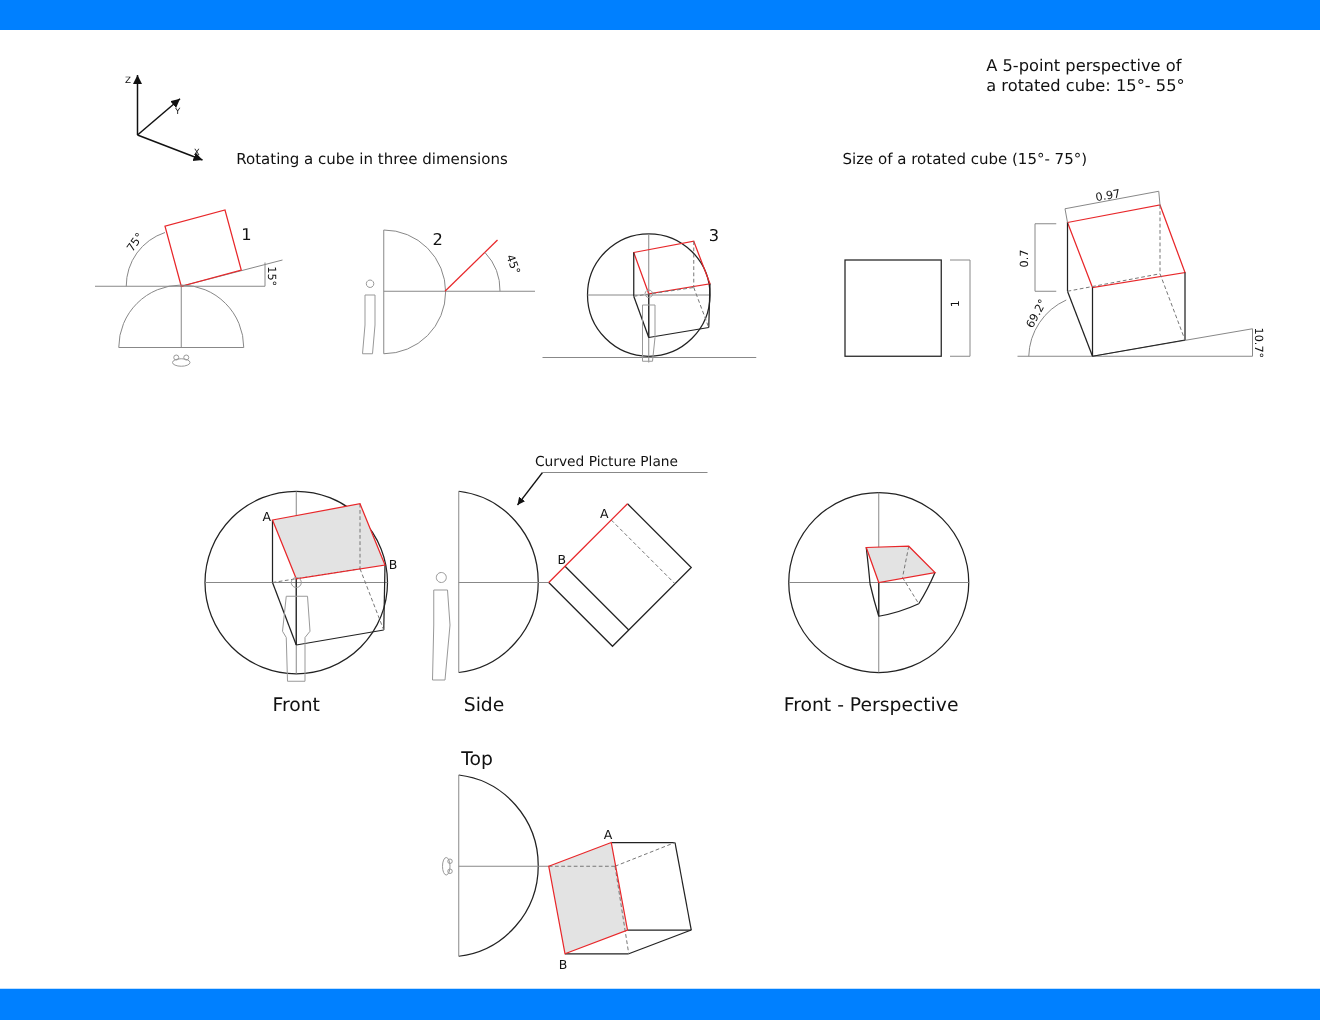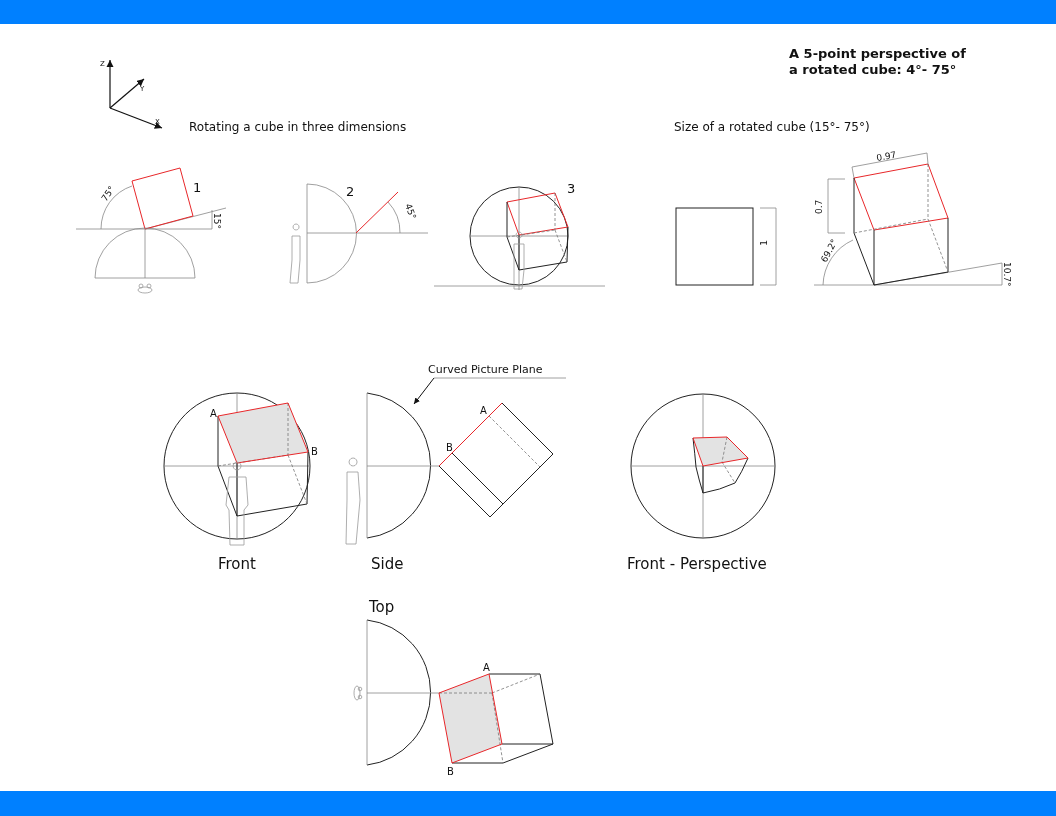--- a/index.html
+++ b/index.html
@@ -10,31 +10,31 @@
   .bar.bottom { top: 791px; height: 25px; }
   svg { position: absolute; left: 0; top: 0; }
   .t { font-family: "DejaVu Sans", sans-serif; fill: #111; }
   .thin { stroke: #888; stroke-width: 0.8; fill: none; }
   .blk { stroke: #222; stroke-width: 1; fill: none; }
   .red { stroke: #e8272a; stroke-width: 1; fill: none; }
   .dash { stroke: #777; stroke-width: 0.8; fill: none; stroke-dasharray: 3 2; }
   .shade { fill: #e3e3e3; stroke: none; }
   .fig { stroke: #999; stroke-width: 0.8; fill: none; }
   .title { position: absolute; left: 789px; top: 46px; font-family: "DejaVu Sans", sans-serif;
-           font-weight: bold; font-size: 13px; line-height: 16px; color: #111; }
+           font-weight: normal; font-size: 13px; line-height: 16px; color: #111; }
 </style>
 </head>
 <body>
 
 <div class="bar top"></div>
 <div class="bar bottom"></div>
 
 <div class="title">
   <div>A 5-point perspective of</div>
-  <div>a rotated cube: 4°- 75°</div>
+  <div>a rotated cube: 15°- 55°</div>
 </div>
 
 <svg width="1056" height="816" viewBox="0 0 1056 816">
   <defs>
     <marker id="arr" markerWidth="8" markerHeight="8" refX="6" refY="3" orient="auto">
       <path d="M0,0 L6,3 L0,6 z" fill="#111"></path>
     </marker>
   </defs>
 
   <g>

